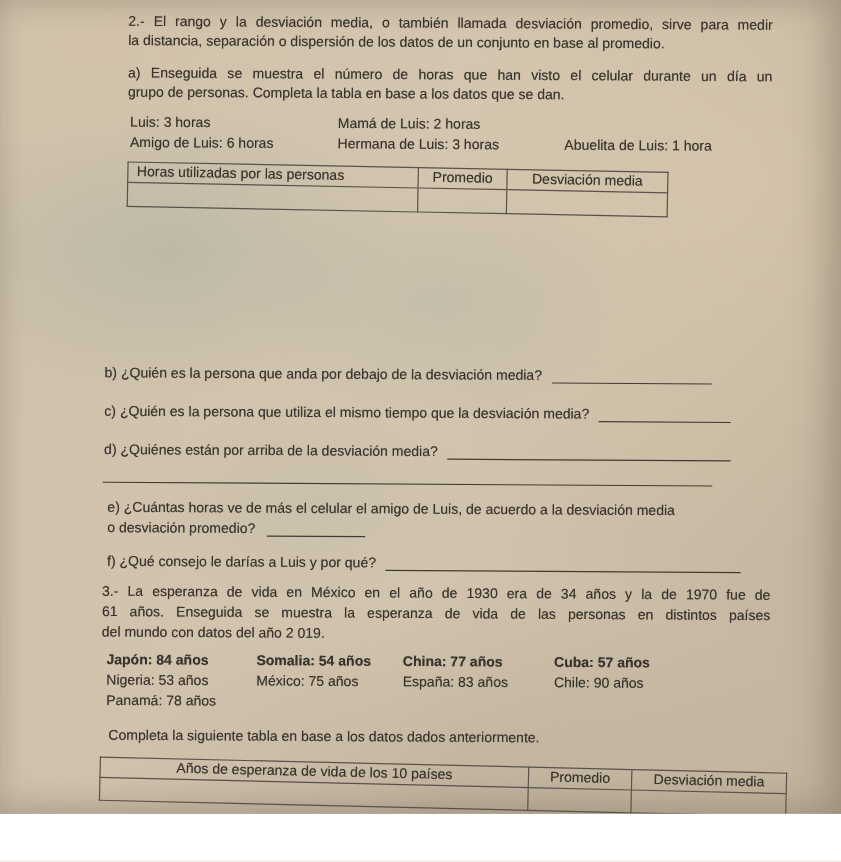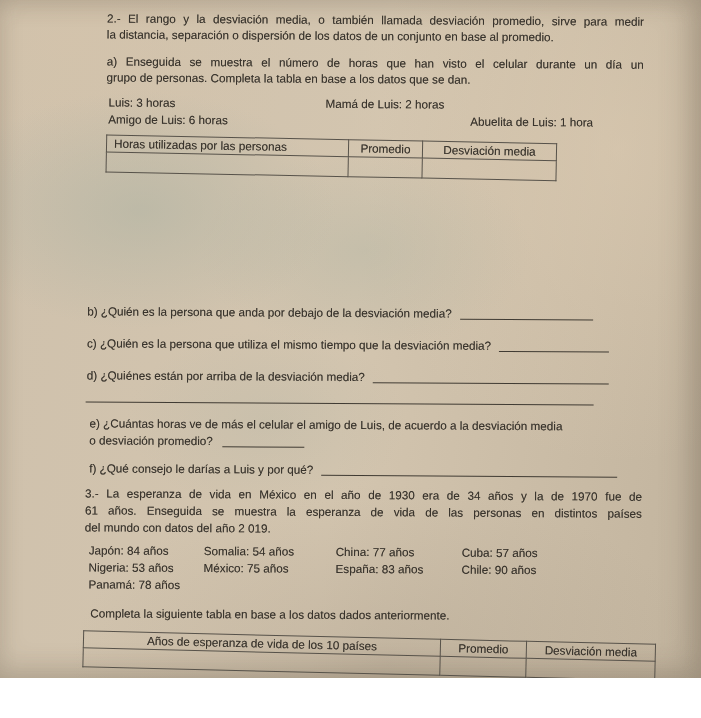--- a/index.html
+++ b/index.html
@@ -28,27 +28,27 @@
   }
   .abs{position:absolute;}
   .para .jline{text-align:justify;text-align-last:justify;}
   .para .jline.last{text-align:left;text-align-last:left;}
   .p2{left:105px;top:12px;width:537px;}
   .pa{left:105px;top:55px;width:537px;}
   .p3{left:86px;top:486px;width:557px;line-height:17px;}
 
   .grid1{left:107px;top:96px;width:540px;height:34px;}
   .grid1 span{position:absolute;white-space:nowrap;}
-  .gc0{left:0;} .gc1{left:173px;margin-left:44px;} .gc2{left:362px;}
+  .gc0{left:0;} .gc1{left:173px;} .gc2{left:362px;}
   .gr0{top:0;} .gr1{top:17px;}
 
   .grid2{left:90px;top:544px;width:560px;height:52px;}
   .grid2 span{position:absolute;white-space:nowrap;}
-  .hc0{left:0;} .hc1{left:115px;text-align:right;} .hc2{left:247px;} .hc3{left:373px;}
-  .hr0{top:0;} .hr1{top:17px;} .hr2{top:34px;}
+  .hc0{left:0;} .hc1{left:125px;text-align:right;} .hc2{left:247px;} .hc3{left:373px;}
+  .hr0{top:0;font-weight:bold;} .hr1{top:17px;} .hr2{top:34px;}
 
   .q{position:absolute;display:flex;align-items:flex-end;}
   .q .qt{white-space:nowrap;}
   .answer-line{flex:1 1 auto;min-width:40px;border-bottom:1.3px solid #403b33;margin:0 0 2px 8px;}
   .qb{left:87px;top:305px;width:506px;}
   .qc{left:87px;top:337px;width:522px;}
   .qd{left:87px;top:369px;width:522px;}
   .dline{left:86px;top:395px;width:508px;height:8px;border-bottom:1.3px solid #403b33;}
   .qe{left:90px;top:417px;width:558px;}
   .qe .eline2{display:flex;align-items:flex-end;margin-top:1px;}
@@ -86,20 +86,21 @@
 
     <div class="abs para pa">
       <div class="jline">a) Enseguida se muestra el número de horas que han visto el celular durante un día un</div>
       <div class="jline last">grupo de personas. Completa la tabla en base a los datos que se dan.</div>
     </div>
 
     <div class="abs grid1">
       <span class="gr0 gc0">Luis: 3 horas</span>
       <span class="gr0 gc1">Mamá de Luis: 2 horas</span>
       <span class="gr1 gc0">Amigo de Luis: 6 horas</span>
+      <span class="gr1 gc1">Hermana de Luis: 3 horas</span>
       <span class="gr1 gc2">Abuelita de Luis: 1 hora</span>
     </div>
 
     <table class="tbl t1">
       <tbody>
           <tr class="hrow">
         <th class="col-main">Horas utilizadas por las personas</th>
         <th class="col-prom">Promedio</th>
         <th class="col-desv">Desviación media</th>
       </tr>

